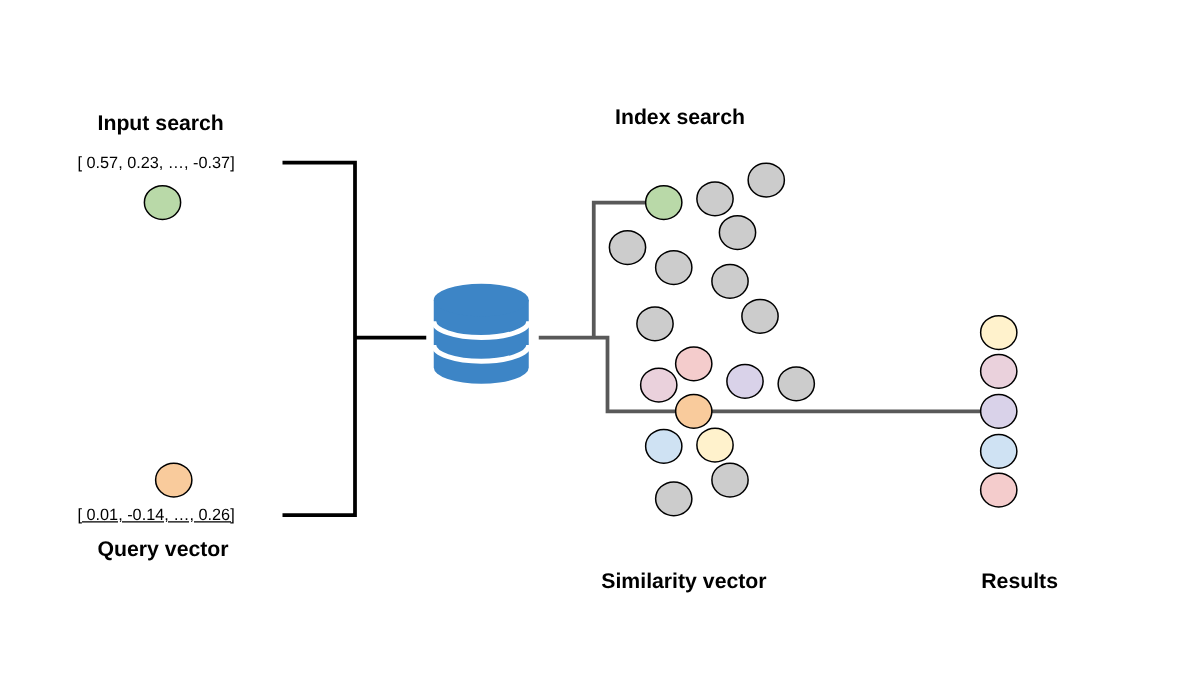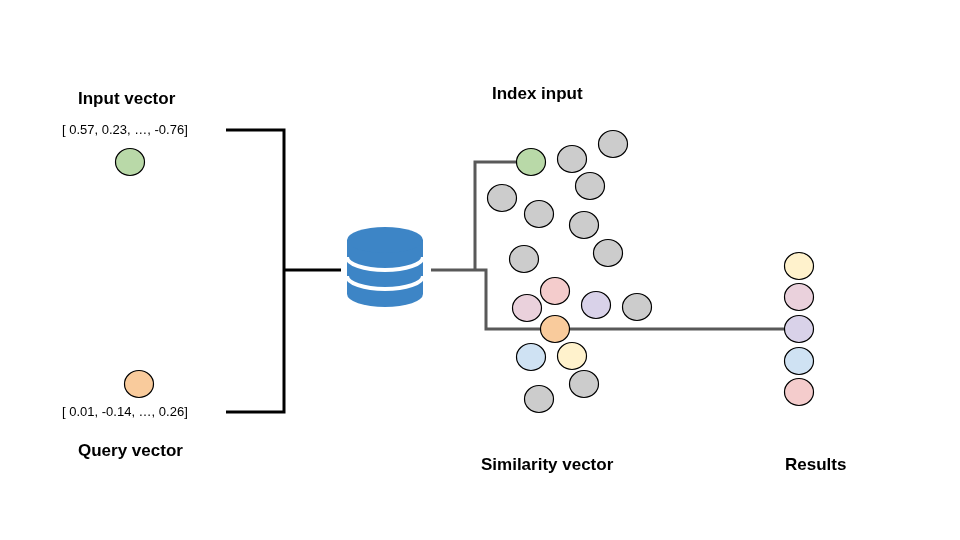--- a/index.html
+++ b/index.html
@@ -4,27 +4,27 @@
 <style>
   html, body { margin: 0; padding: 0; background: #ffffff; }
   body { width: 960px; height: 540px; position: relative; overflow: hidden; font-family: "Liberation Sans", sans-serif; }
   .label { position: absolute; font-weight: bold; font-size: 17px; color: #000; white-space: nowrap; }
   .vec { position: absolute; font-size: 13px; color: #000; white-space: nowrap; }
   svg { position: absolute; left: 0; top: 0; }
 </style>
 </head>
 <body>
 
-<div class="label" style="left:78px; top:89px;">Input vector</div>
-<div class="vec" style="left:62px; top:122px;">[ 0.57, 0.23, …, -0.76]</div>
+<div class="label" style="left:78px; top:89px;">Input search</div>
+<div class="vec" style="left:62px; top:122px;">[ 0.57, 0.23, …, -0.37]</div>
 
-<div class="label" style="left:78px; top:441px;">Query vector</div>
-<div class="vec" style="left:62px; top:404px;">[ 0.01, -0.14, …, 0.26]</div>
+<div class="label" style="left:78px; top:430px;">Query vector</div>
+<div class="vec" style="left:62px; top:404px;text-decoration:underline;">[ 0.01, -0.14, …, 0.26]</div>
 
-<div class="label" style="left:492px; top:84px;">Index input</div>
+<div class="label" style="left:492px; top:84px;">Index search</div>
 <div class="label" style="left:481px; top:455px;">Similarity vector</div>
 <div class="label" style="left:765px; top:455px;margin-left:20px;">Results</div>
 
 <svg width="960" height="540">
 
   <g>
     <path d="M226 130 H284 V412 H226" fill="none" stroke="#000" stroke-width="3"></path>
     <line x1="284" y1="270" x2="341" y2="270" stroke="#000" stroke-width="3"></line>
   </g>
 

